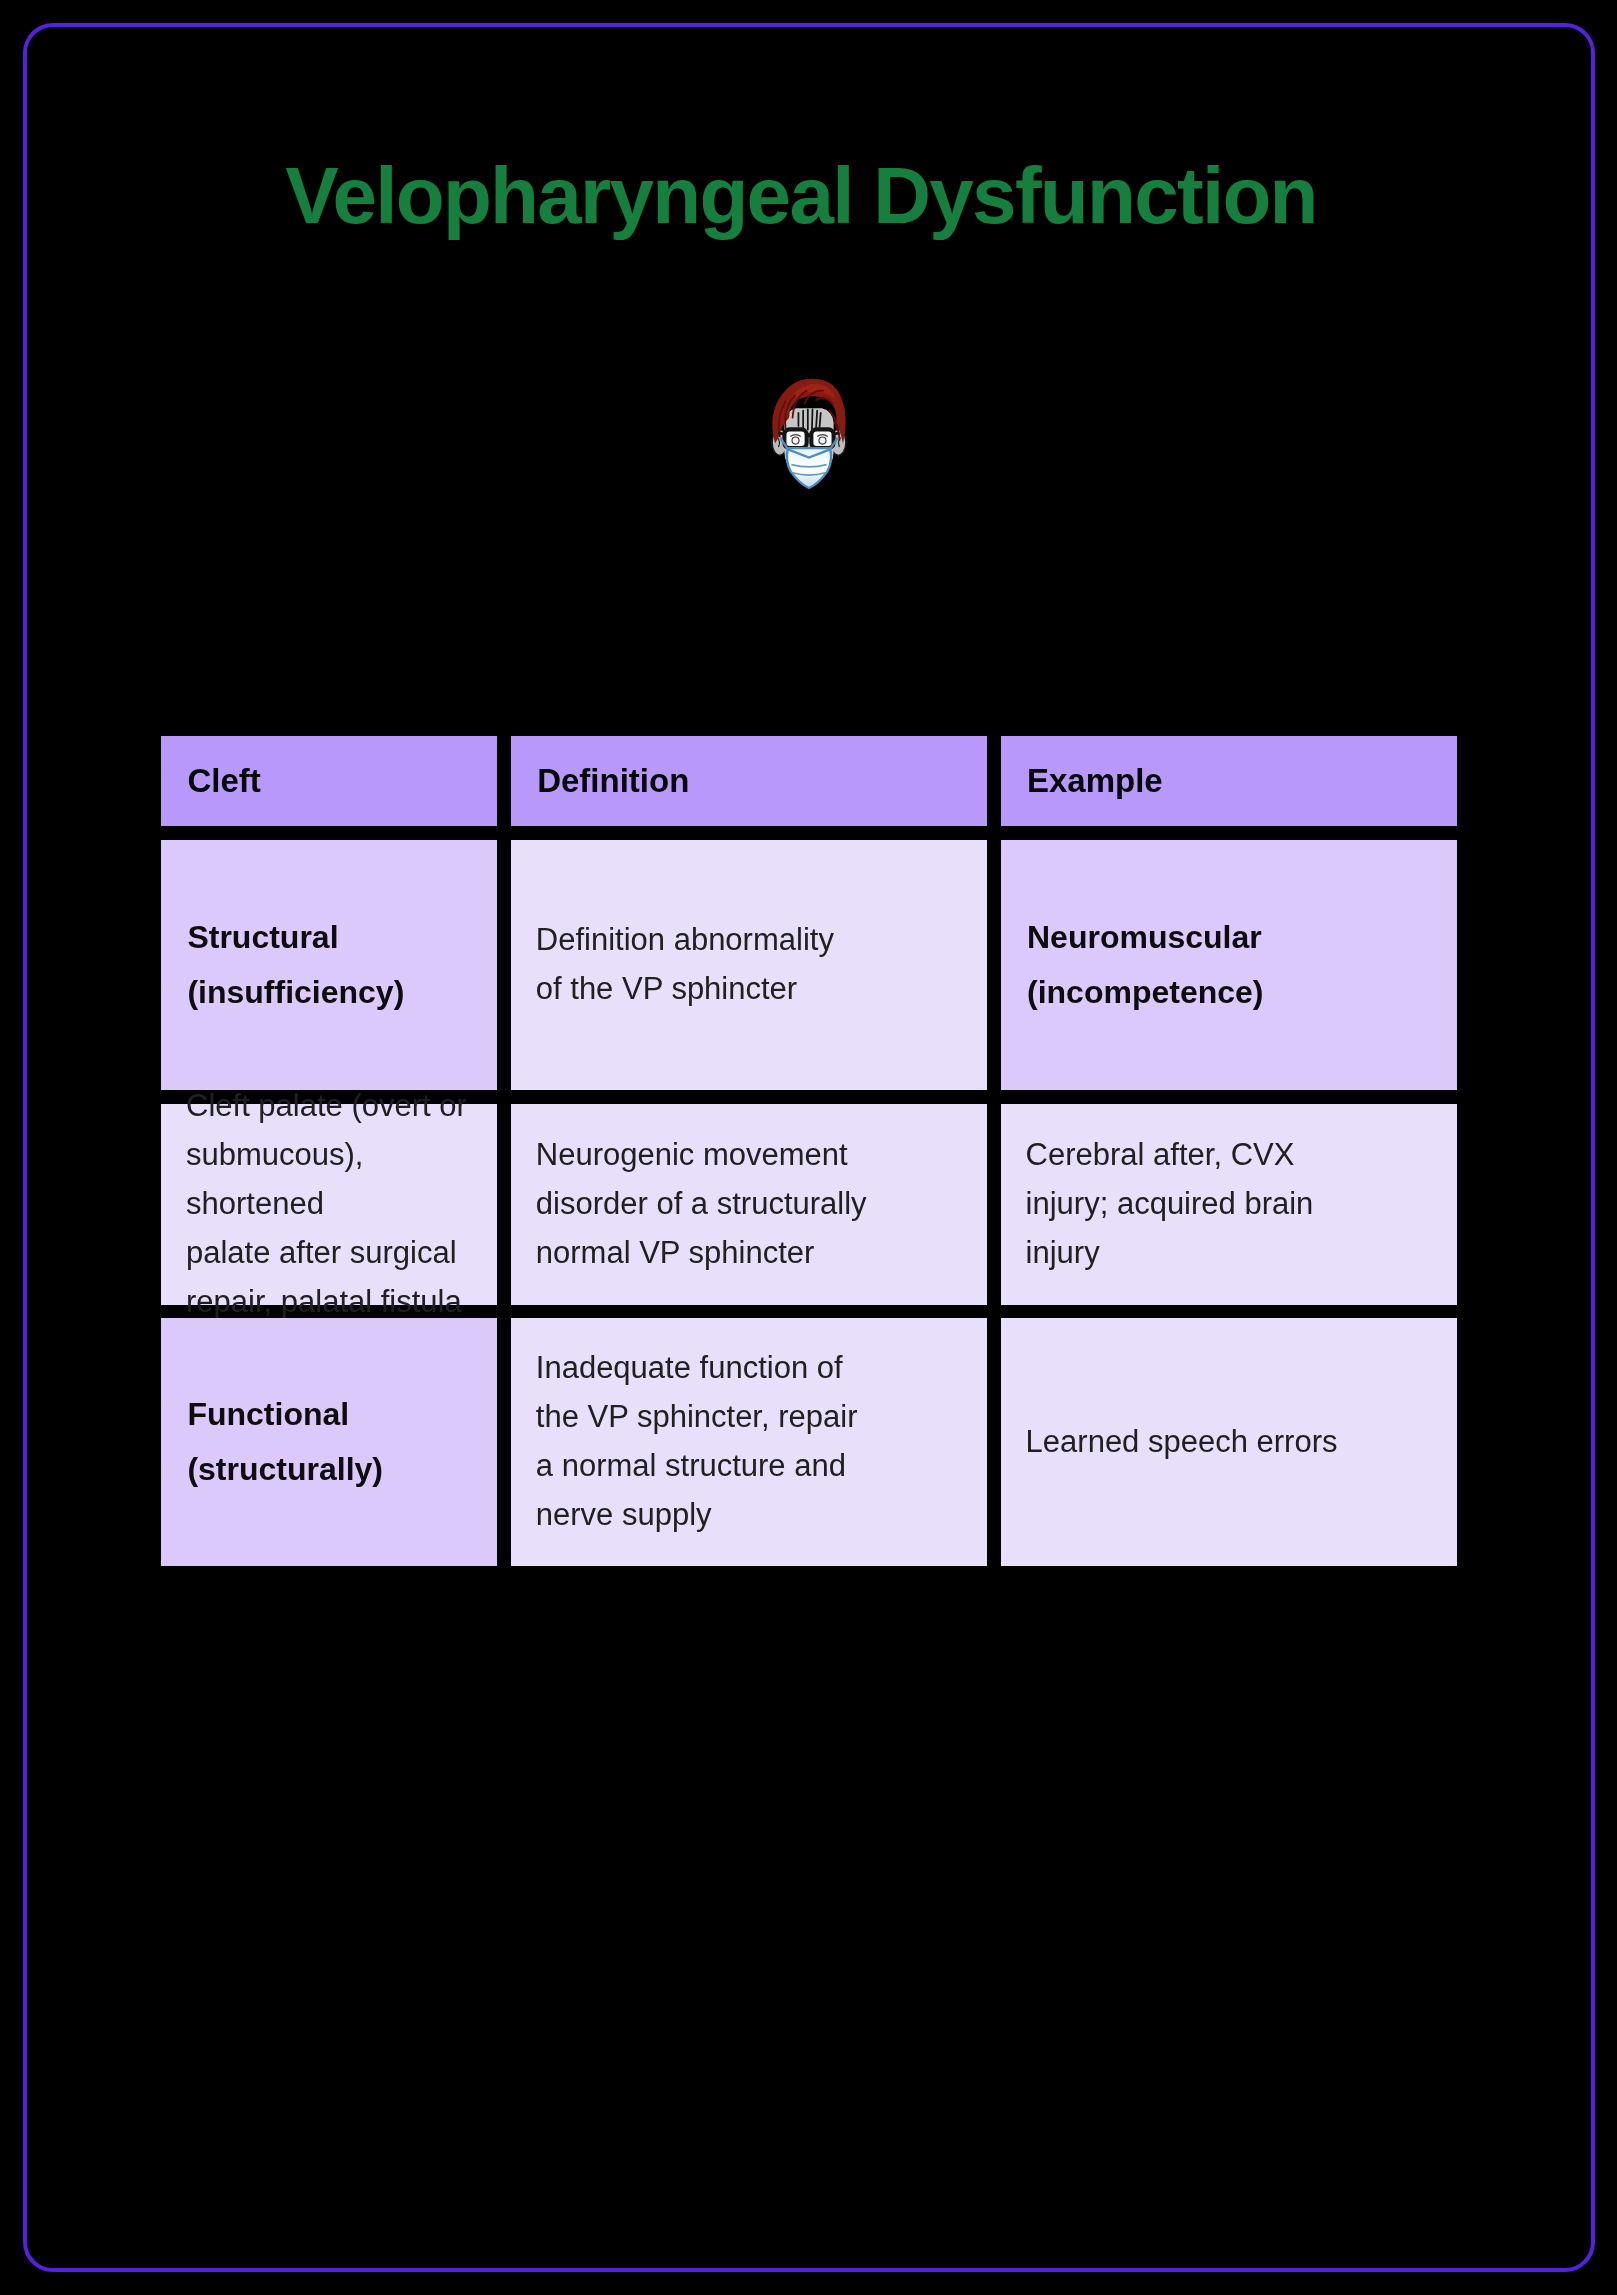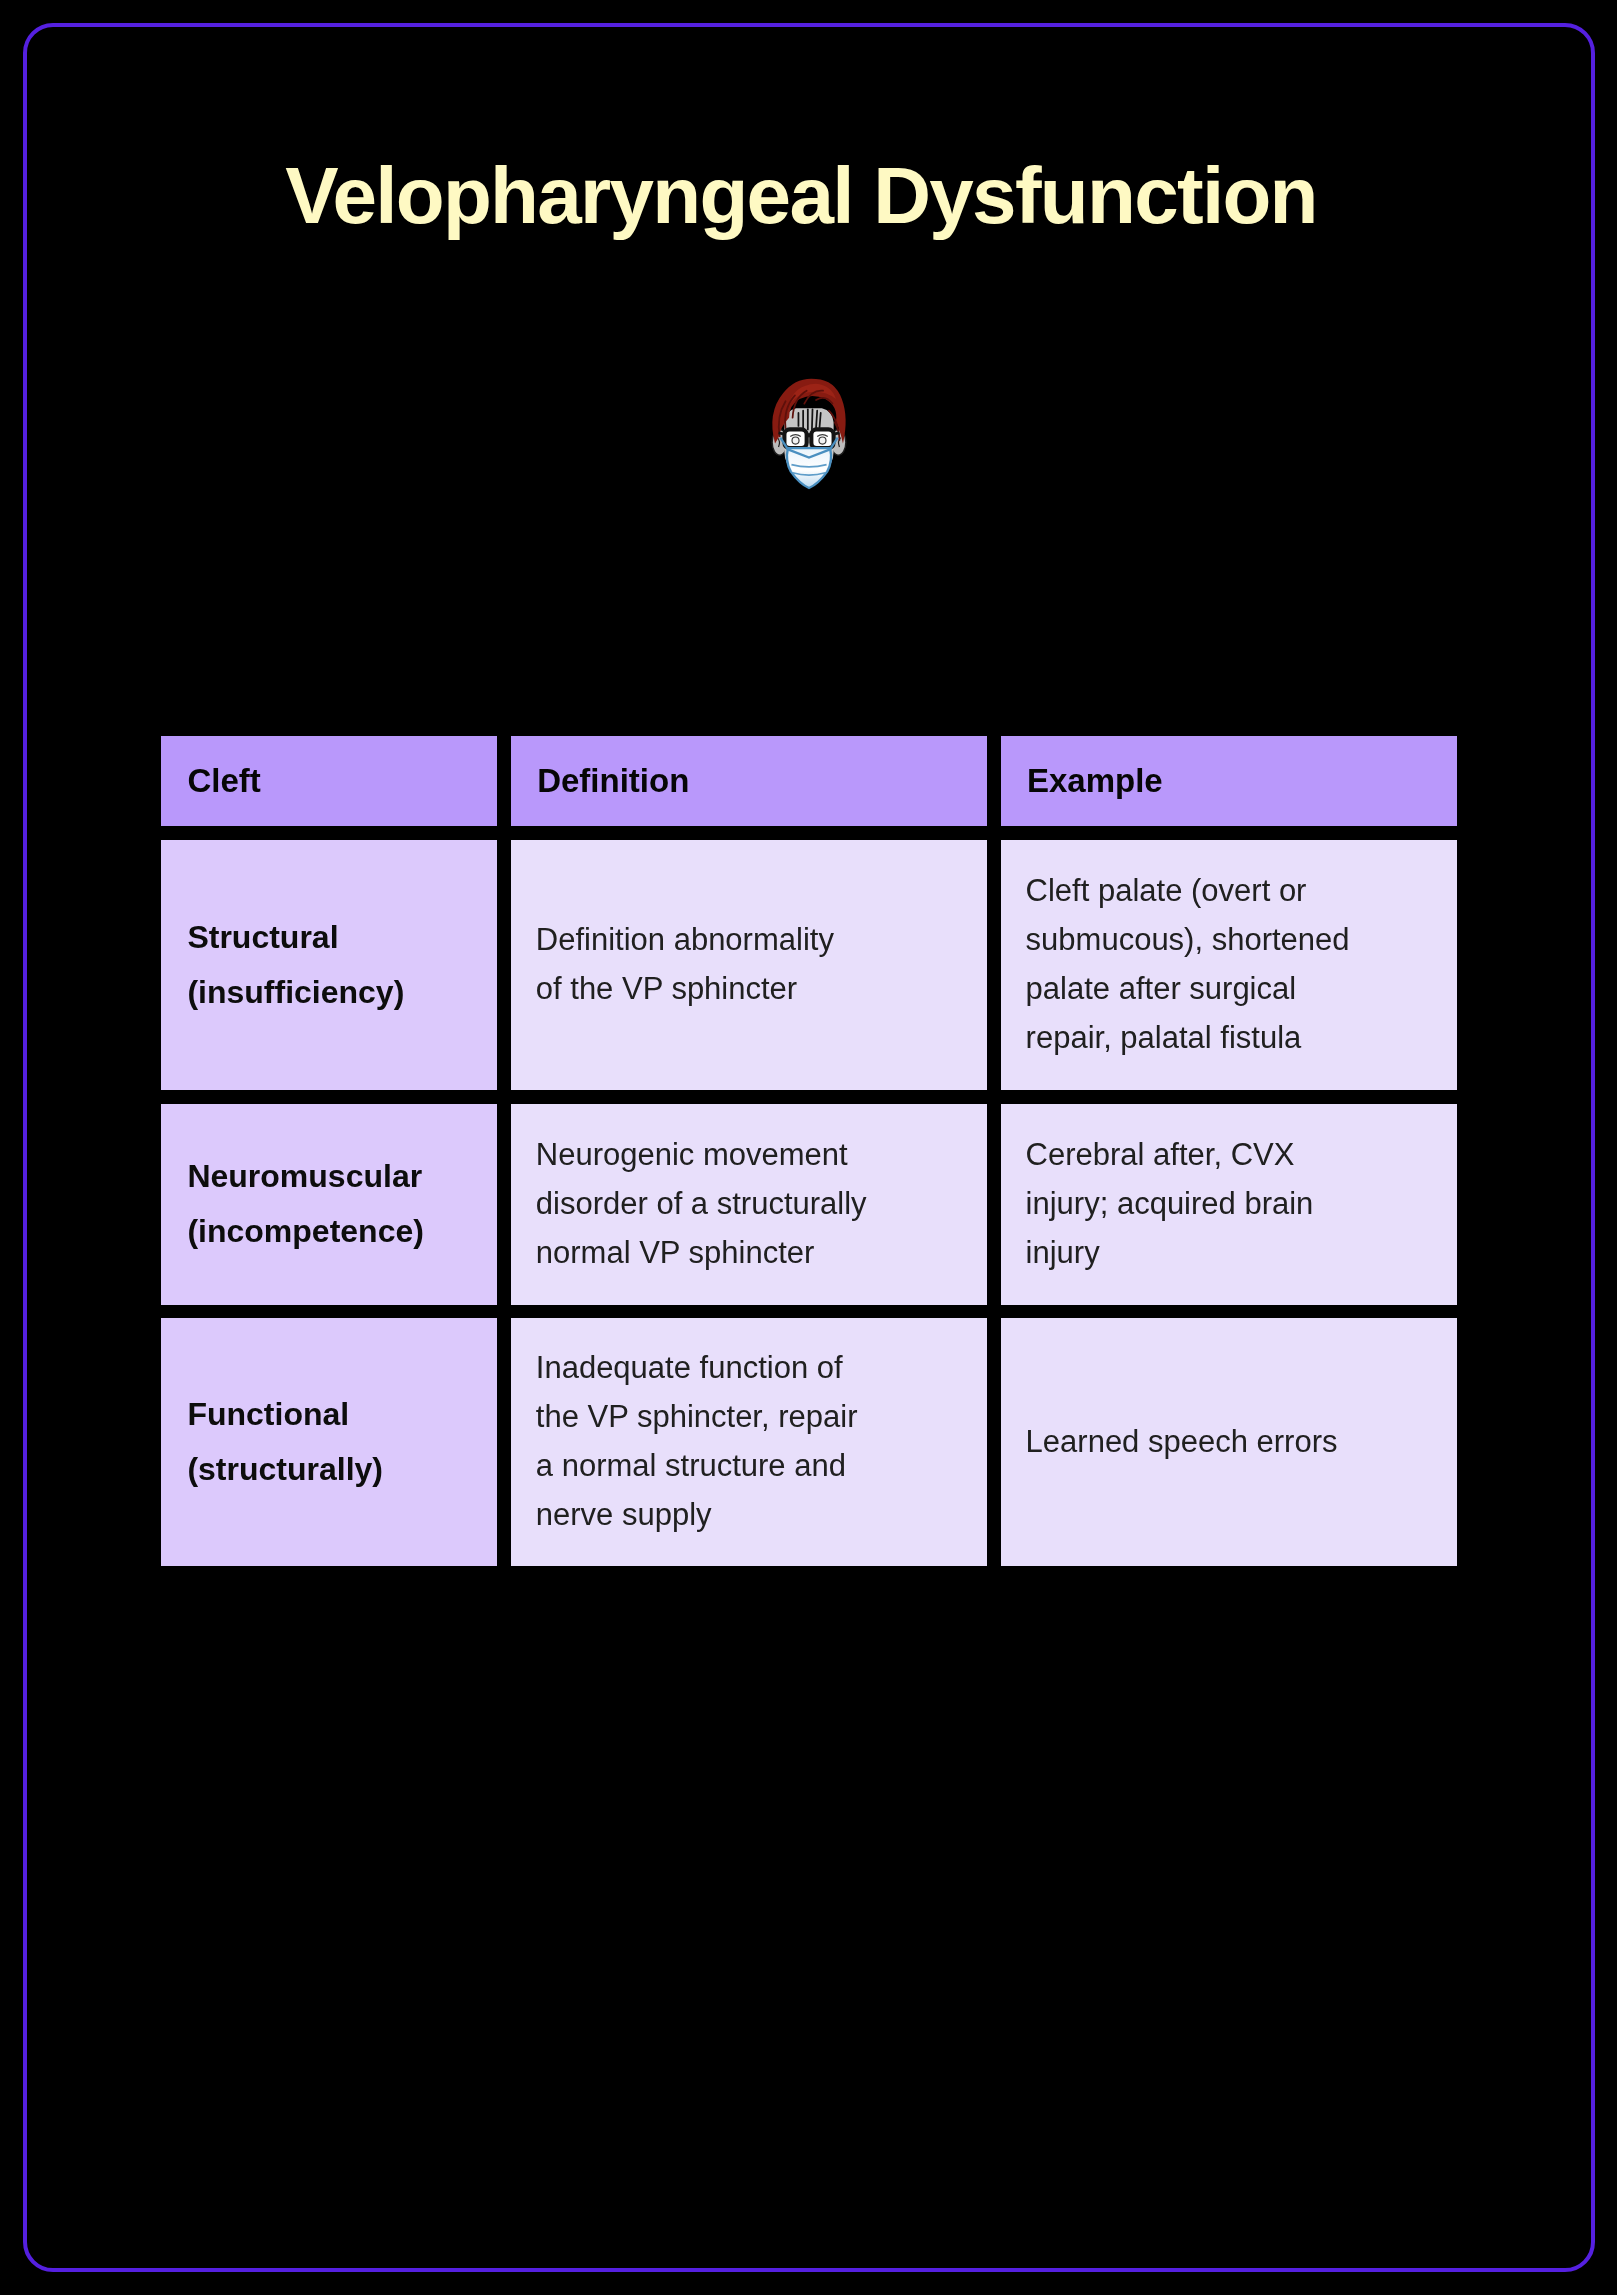--- a/index.html
+++ b/index.html
@@ -17,21 +17,21 @@
     border-radius:30px;
     pointer-events:none;
   }
   .title{
     position:absolute;
     top:150px;left:0;right:16px;
     text-align:center;
     font-size:80px;
     font-weight:700;
     letter-spacing:-1.7px;
-    color:#fef9c3;
+    color:#15803d;
     margin:0;
   }
   .avatar{
     position:absolute;
     top:372px;left:50%;
     transform:translateX(-50%);
     width:94px;height:123px;
   }
   .vpd-table{
     position:absolute;
@@ -149,27 +149,27 @@
 
 <div class="vpd-table">
   <div class="cell hcell">Cleft</div>
   <div class="cell hcell">Definition</div>
   <div class="cell hcell">Example</div>
 
   <div class="cell ccell">Structural
 (insufficiency)</div>
   <div class="cell dcell">Definition abnormality
 of the VP sphincter</div>
+  <div class="cell ccell">Neuromuscular
+(incompetence)</div>
+
   <div class="cell dcell">Cleft palate (overt or
 submucous), shortened
 palate after surgical
 repair, palatal fistula</div>
-
-  <div class="cell ccell">Neuromuscular
-(incompetence)</div>
   <div class="cell dcell">Neurogenic movement
 disorder of a structurally
 normal VP sphincter</div>
   <div class="cell dcell">Cerebral after, CVX
 injury; acquired brain
 injury</div>
 
   <div class="cell ccell">Functional
 (structurally)</div>
   <div class="cell dcell">Inadequate function of

